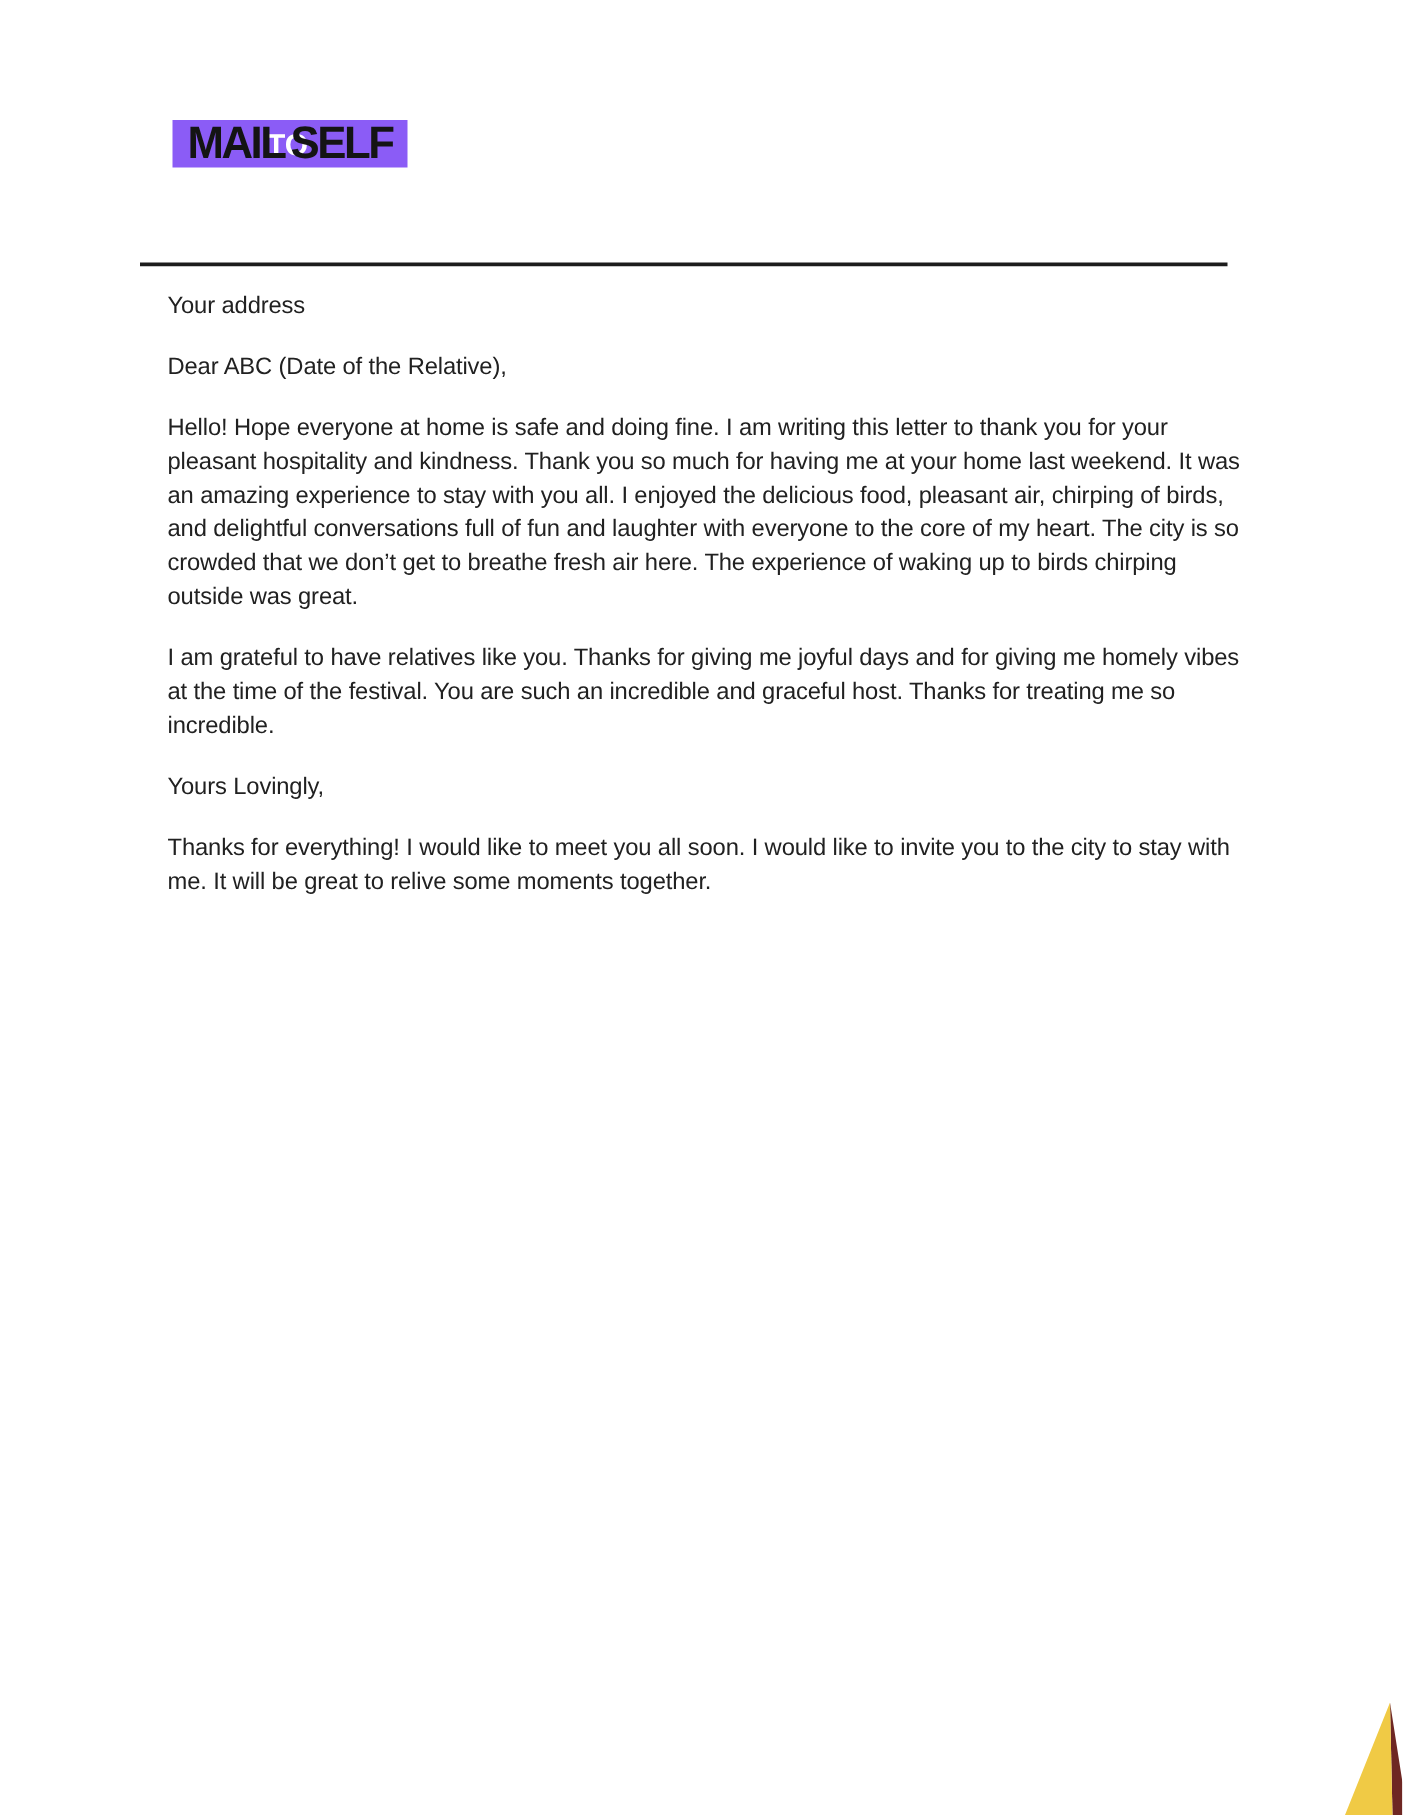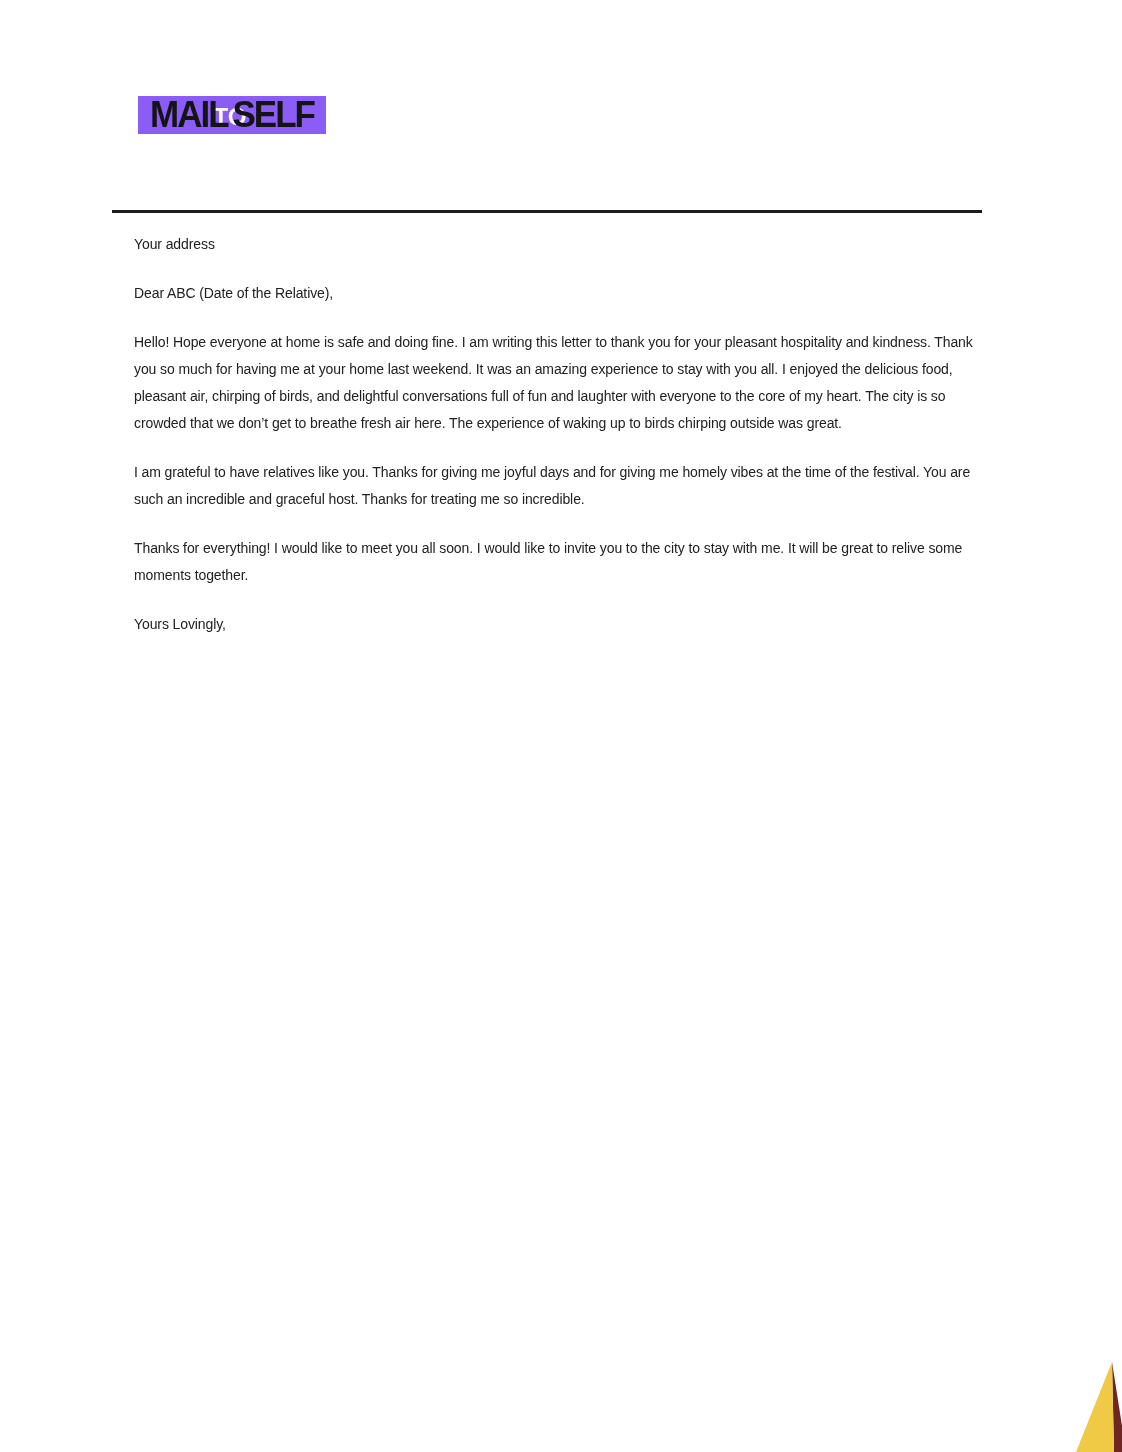--- a/index.html
+++ b/index.html
@@ -64,21 +64,21 @@
     border: none;
     margin: 0;
   }
 
   
   .content {
     position: absolute;
     left: 134px;
     top: 231px;
     width: 858px;
-    font-size: 14px;
+    font-size: 19px;
     line-height: 27px;
     letter-spacing: -0.1px;
   }
   .content p {
     margin: 0 0 22px 0;
   }
 
   
   .corner {
     position: absolute;
@@ -100,22 +100,22 @@
     <span class="logo-word">SELF</span>
   </div>
 
   <div class="rule"></div>
 
   <div class="content">
     <p>Your address</p>
     <p>Dear ABC (Date of the Relative),</p>
     <p>Hello! Hope everyone at home is safe and doing fine. I am writing this letter to thank you for your pleasant hospitality and kindness. Thank you so much for having me at your home last weekend. It was an amazing experience to stay with you all. I enjoyed the delicious food, pleasant air, chirping of birds, and delightful conversations full of fun and laughter with everyone to the core of my heart. The city is so crowded that we don’t get to breathe fresh air here. The experience of waking up to birds chirping outside was great.</p>
     <p>I am grateful to have relatives like you. Thanks for giving me joyful days and for giving me homely vibes at the time of the festival. You are such an incredible and graceful host. Thanks for treating me so incredible.</p>
+    <p>Yours Lovingly,</p>
     <p>Thanks for everything! I would like to meet you all soon. I would like to invite you to the city to stay with me. It will be great to relive some moments together.</p>
-    <p>Yours Lovingly,</p>
   </div>
 
   <svg class="corner" viewBox="0 0 50 90" aria-hidden="true">
     <polygon points="40,0 50,64 50,90 42,90" fill="#6e2723"></polygon>
     <polygon points="40,0 42,90 4,90" fill="#f0ca45"></polygon>
   </svg>
 
 </div>
 
 </body></html>

